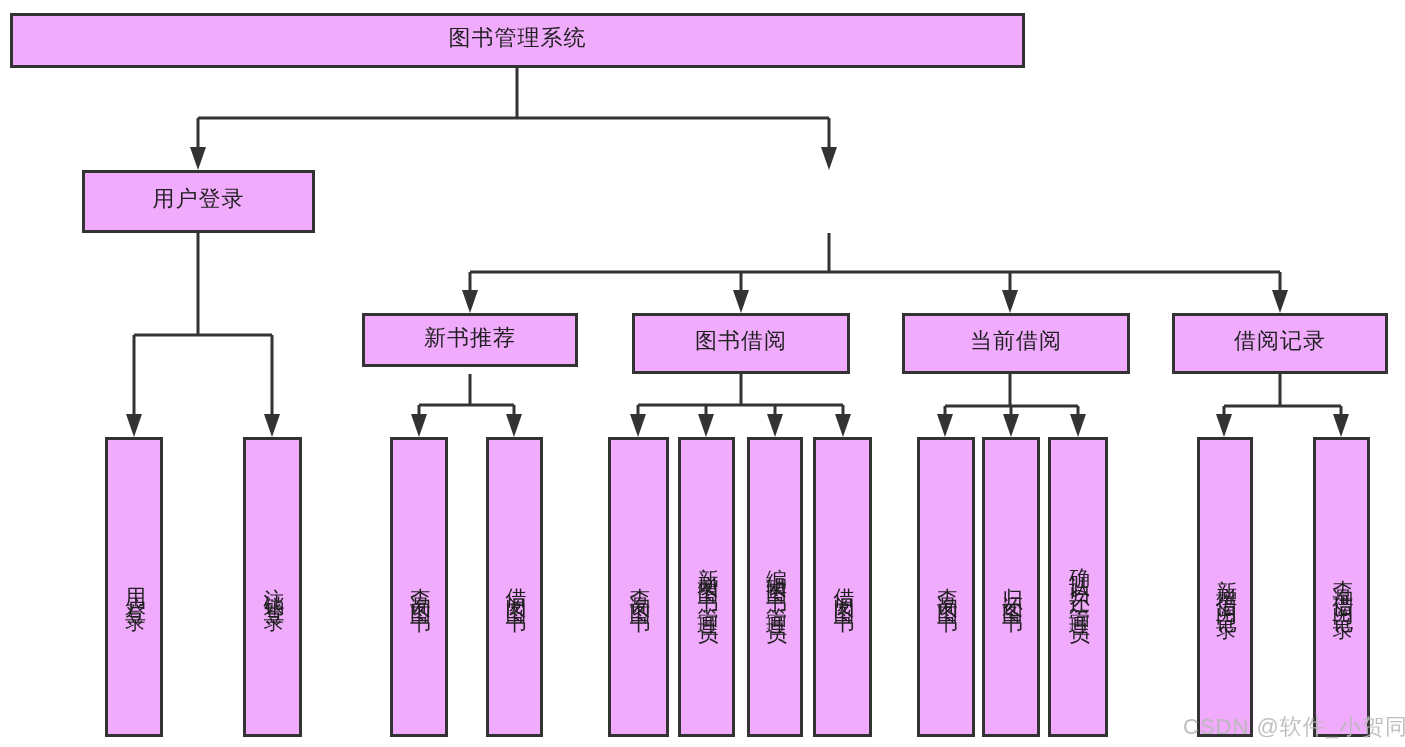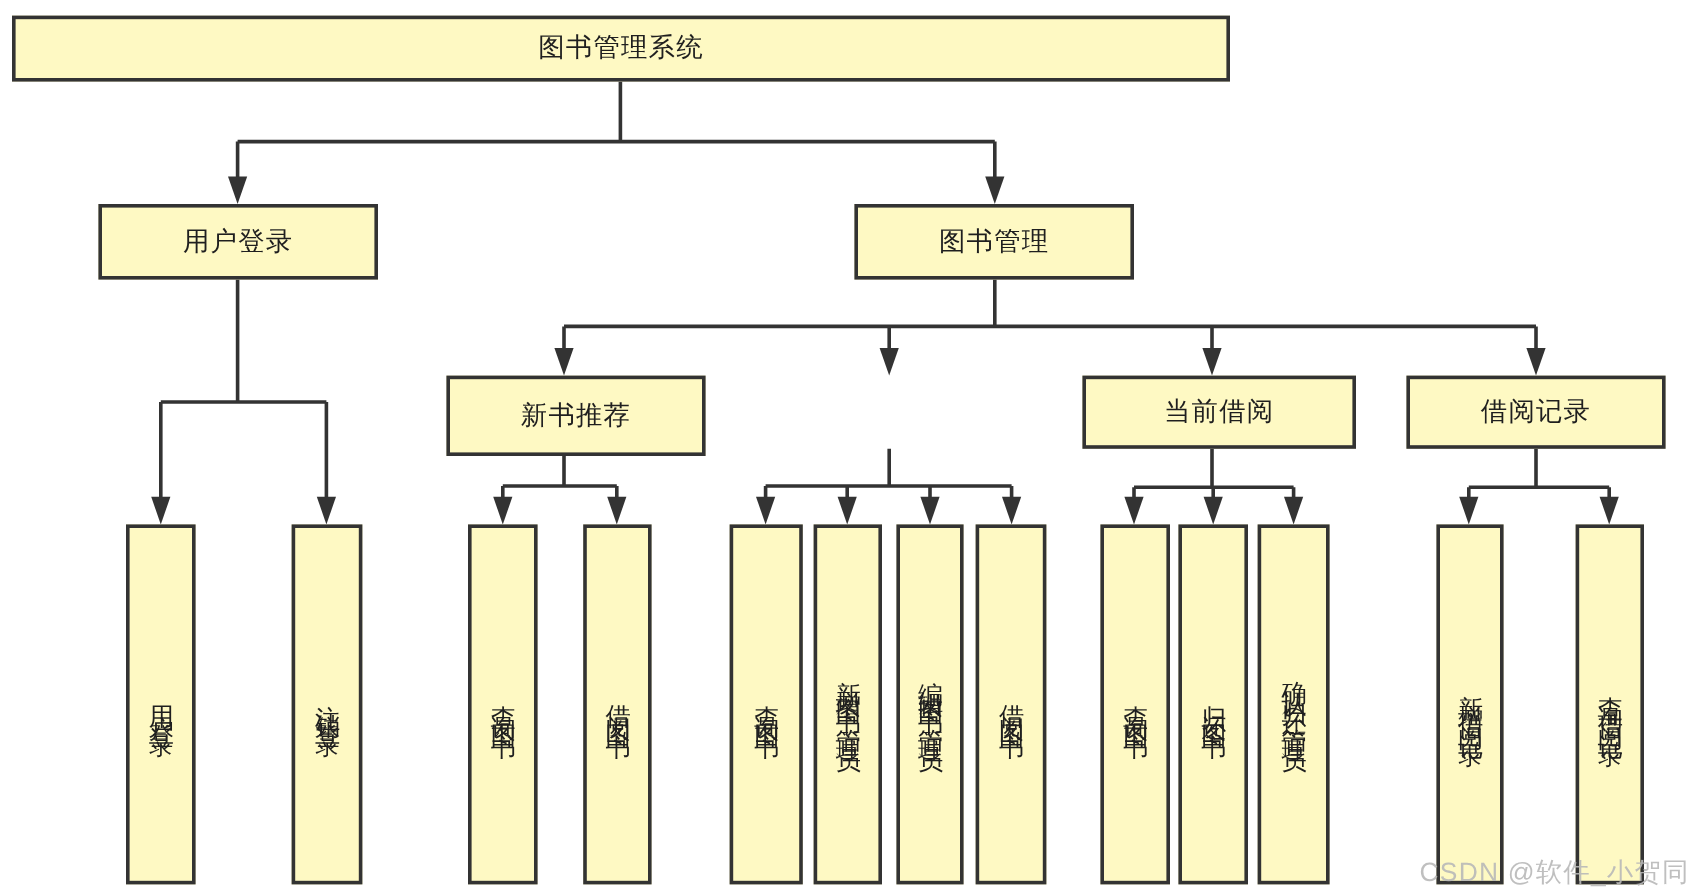--- a/index.html
+++ b/index.html
@@ -6,26 +6,27 @@
   .canvas{
     position:relative;width:1405px;height:747px;
     background:var(--background,#fff);
     font-family:"Liberation Sans",sans-serif;
     overflow:hidden;
   }
   svg.wires{position:absolute;left:0;top:0;color:var(--line,#333);}
   svg.wires path{stroke:currentColor;stroke-width:3;fill:none;}
   svg.wires polygon{fill:currentColor;stroke:none;}
   .node{
-    position:absolute;box-sizing:border-box;background:#fef9c3;
+    position:absolute;box-sizing:border-box;background:#f0abfc;
     border:3px solid var(--box-border,#333);
     color:var(--text,#1f1f1f);
     display:flex;align-items:center;justify-content:center;
     font-size:21px;letter-spacing:1px;line-height:1.2;
     z-index:2;
+    font-family:Liberation Mono, monospace;
   }
   .hnode{font-size:22px;}
   .leaf{font-size:21px;}
   .vtext{
     writing-mode:vertical-rl;
     text-orientation:mixed;
     letter-spacing:8px;
     line-height:1;
     white-space:nowrap;
   }
@@ -80,23 +81,23 @@
     <g>
       <path d="M1280 374 V406 M1224 406 H1341 M1224 406 V416 M1341 406 V416"></path>
       <polygon points="1216,414 1232,414 1224,437"></polygon>
       <polygon points="1333,414 1349,414 1341,437"></polygon>
     </g>
   </svg>
 
   <div class="node hnode" style="left:10px;top:13px;width:1015px;height:55px">图书管理系统</div>
 
   <div class="node hnode" style="left:82px;top:170px;width:233px;height:63px">用户登录</div>
-  <div class="node hnode" style="left:712px;top:170px;width:233px;height:63px">图书管理</div>
 
-  <div class="node hnode" style="left:372px;top:313px;width:216px;height:67px">新书推荐</div>
+  <div class="node hnode" style="left:362px;top:313px;width:216px;height:54px">新书推荐</div>
+  <div class="node hnode" style="left:632px;top:313px;width:218px;height:61px">图书借阅</div>
   <div class="node hnode" style="left:902px;top:313px;width:228px;height:61px">当前借阅</div>
   <div class="node hnode" style="left:1172px;top:313px;width:216px;height:61px">借阅记录</div>
 
   <div class="node leaf" style="left:105px;top:437px;width:58px;height:300px">
     <span class="vtext">用户登录</span>
   </div>
   <div class="node leaf" style="left:243px;top:437px;width:59px;height:300px">
     <span class="vtext">注销登录</span>
   </div>
 

